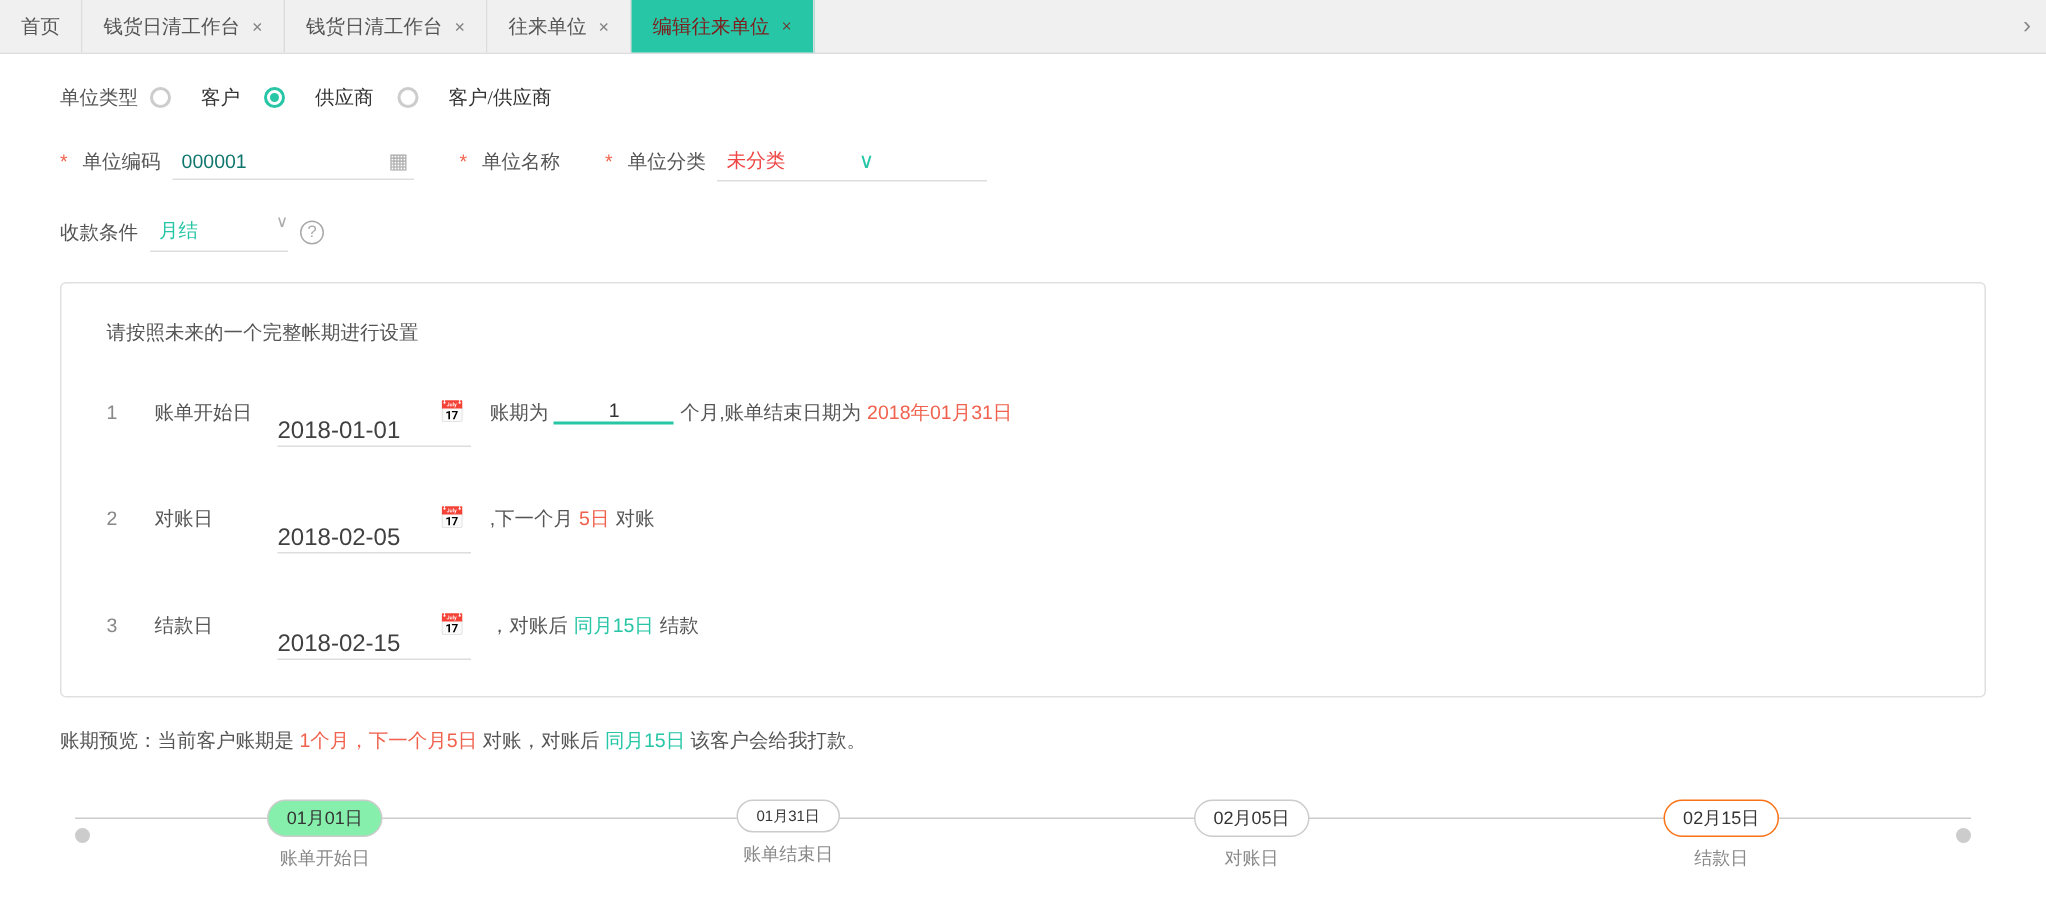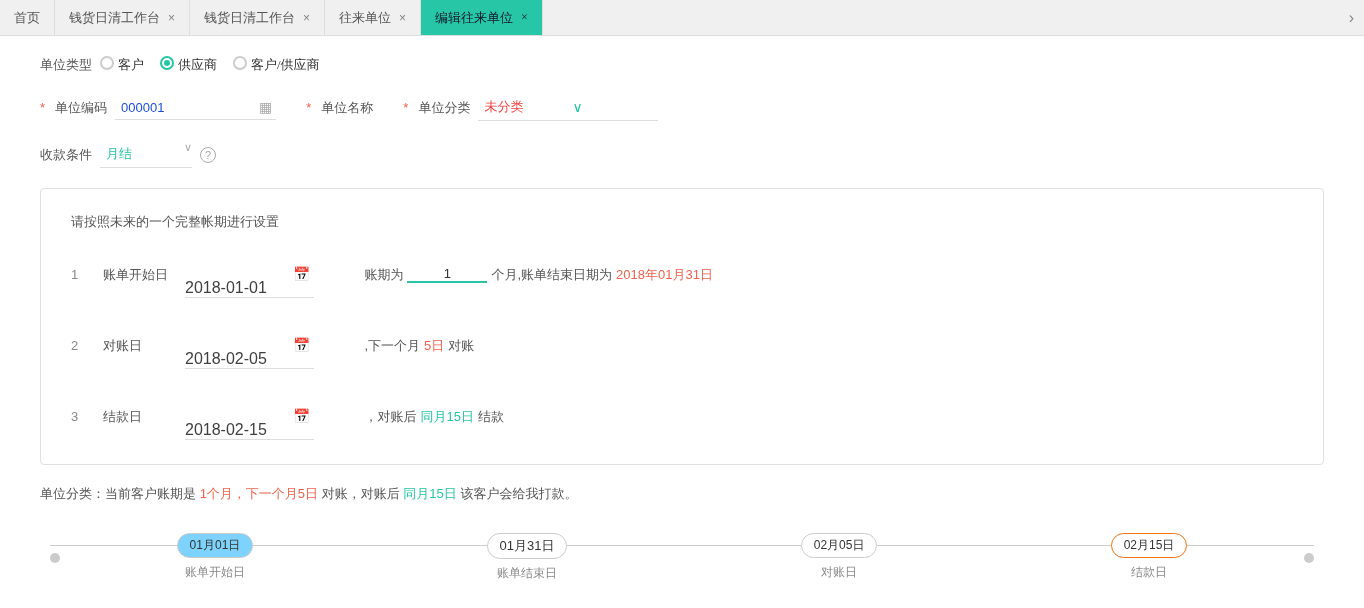--- a/index.html
+++ b/index.html
@@ -22,21 +22,21 @@
       cursor: pointer;
       font-size: 13px;
       color: #555;
       border-right: 1px solid #ddd;
       background: #f0f0f0;
       white-space: nowrap;
       gap: 8px;
     }
     .tab.active {
       background: #26c6a6;
-      color: #0f172a;
+      color: #7f1d1d;
       font-family: Liberation Serif, serif;
     }
     .tab .close-x {
       font-size: 12px;
       color: inherit;
       opacity: 0.7;
     }
     .tab.active .close-x { opacity: 1; }
     .tab-expand-btn {
       margin-left: auto;
@@ -77,22 +77,22 @@
     }
 
     
     .radio-group {
       display: flex;
       align-items: center;
       gap: 16px;
     }
     .radio-item {
       display: flex;
-      align-items: flex-start;
-      gap: 4px;
+      align-items: center;
+      gap: 20px;
       cursor: pointer;
       font-family: Liberation Serif, serif;
     }
     .radio-circle {
       width: 14px;
       height: 14px;
       border-radius: 50%;
       border: 2px solid #ccc;
       display: inline-block;
       position: relative;
@@ -233,21 +233,20 @@
       background: transparent;
       width: 100px;
       margin-top: 28px;
     }
     .row-suffix {
       display: flex;
       align-items: center;
       gap: 4px;
       color: #555;
       font-size: 13px;
-      margin-left: 38px;
     }
     .orange { color: #f0624d; }
     .teal { color: #26c6a6; }
 
     .period-input {
       border: none;
       border-bottom: 2px solid #26c6a6;
       font-size: 13px;
       color: #333;
       outline: none;
@@ -309,21 +308,21 @@
         </div>
       </div>
     </div>
   </div>
 
   <div class="form-row">
     <div class="form-group">
       <span class="required-star">*</span>
       <label>单位编码</label>
       <div class="input-with-icon">
-        <input type="text" class="text-input" value="000001" style="color: #1d4ed8;">
+        <input type="text" class="text-input" value="000001" style="color: #0f766e;">
         <span class="calendar-icon">▦</span>
       </div>
     </div>
     <div class="form-group">
       <span class="required-star">*</span>
       <label>单位名称</label>
     </div>
     <div class="form-group">
       <span class="required-star">*</span>
       <label>单位分类</label>
@@ -386,39 +385,39 @@
       </div>
       <div class="row-suffix">
         <span>，对账后 </span>
           <span class="teal">同月15日</span>
           <span> 结款</span>
       </div>
     </div>
   </div>
 
   <div class="preview-text">
-    <span>单位分类：当前客户账期是 </span><span class="orange">1个月，</span><span class="orange">下一个月5日</span><span> 对账，对账后</span><span class="teal"> 同月15日 </span><span>该客户会给我打款。</span>
+    <span>账期预览：当前客户账期是 </span><span class="orange">1个月，</span><span class="orange">下一个月5日</span><span> 对账，对账后</span><span class="teal"> 同月15日 </span><span>该客户会给我打款。</span>
   </div>
 
   <div style="position: relative; margin: 0 10px;">
     <div style="display:flex; align-items:center; position:relative;">
 
       <div style="position:absolute; top:12px; left:0; right:0; height:1px; background:#ccc; z-index:0;"></div>
 
       <div style="width:10px;height:10px;border-radius:50%;background:#ccc;z-index:1;flex-shrink:0;"></div>
 
       <div style="flex:1; display:flex; justify-content:space-around; z-index:1;">
 
         <div style="display:flex;flex-direction:column;align-items:center;">
-          <div style="border:1px solid #ccc;border-radius:20px;padding:3px 12px;font-size:12px;color:#333;background:#7dd3fc;white-space:nowrap;">01月01日</div>
+          <div style="border:1px solid #ccc;border-radius:20px;padding:3px 12px;font-size:12px;color:#333;background:#86efac;white-space:nowrap;">01月01日</div>
           <div style="margin-top:6px;font-size:12px;color:#888;">账单开始日</div>
         </div>
 
         <div style="display:flex;flex-direction:column;align-items:center;">
-          <div style="border:1px solid #ccc;border-radius:20px;padding:3px 12px;font-size:13px;color:#333;background:#fff;white-space:nowrap;">01月31日</div>
+          <div style="border:1px solid #ccc;border-radius:20px;padding:3px 12px;font-size:10px;color:#333;background:#fff;white-space:nowrap;">01月31日</div>
           <div style="margin-top:6px;font-size:12px;color:#888;">账单结束日</div>
         </div>
 
         <div style="display:flex;flex-direction:column;align-items:center;">
           <div style="border:1px solid #ccc;border-radius:20px;padding:3px 12px;font-size:12px;color:#333;background:#fff;white-space:nowrap;">02月05日</div>
           <div style="margin-top:6px;font-size:12px;color:#888;">对账日</div>
         </div>
 
         <div style="display:flex;flex-direction:column;align-items:center;">
           <div style="border:1px solid #f97316;border-radius:20px;padding:3px 12px;font-size:12px;color:#333;background:#fff;white-space:nowrap;">02月15日</div>

